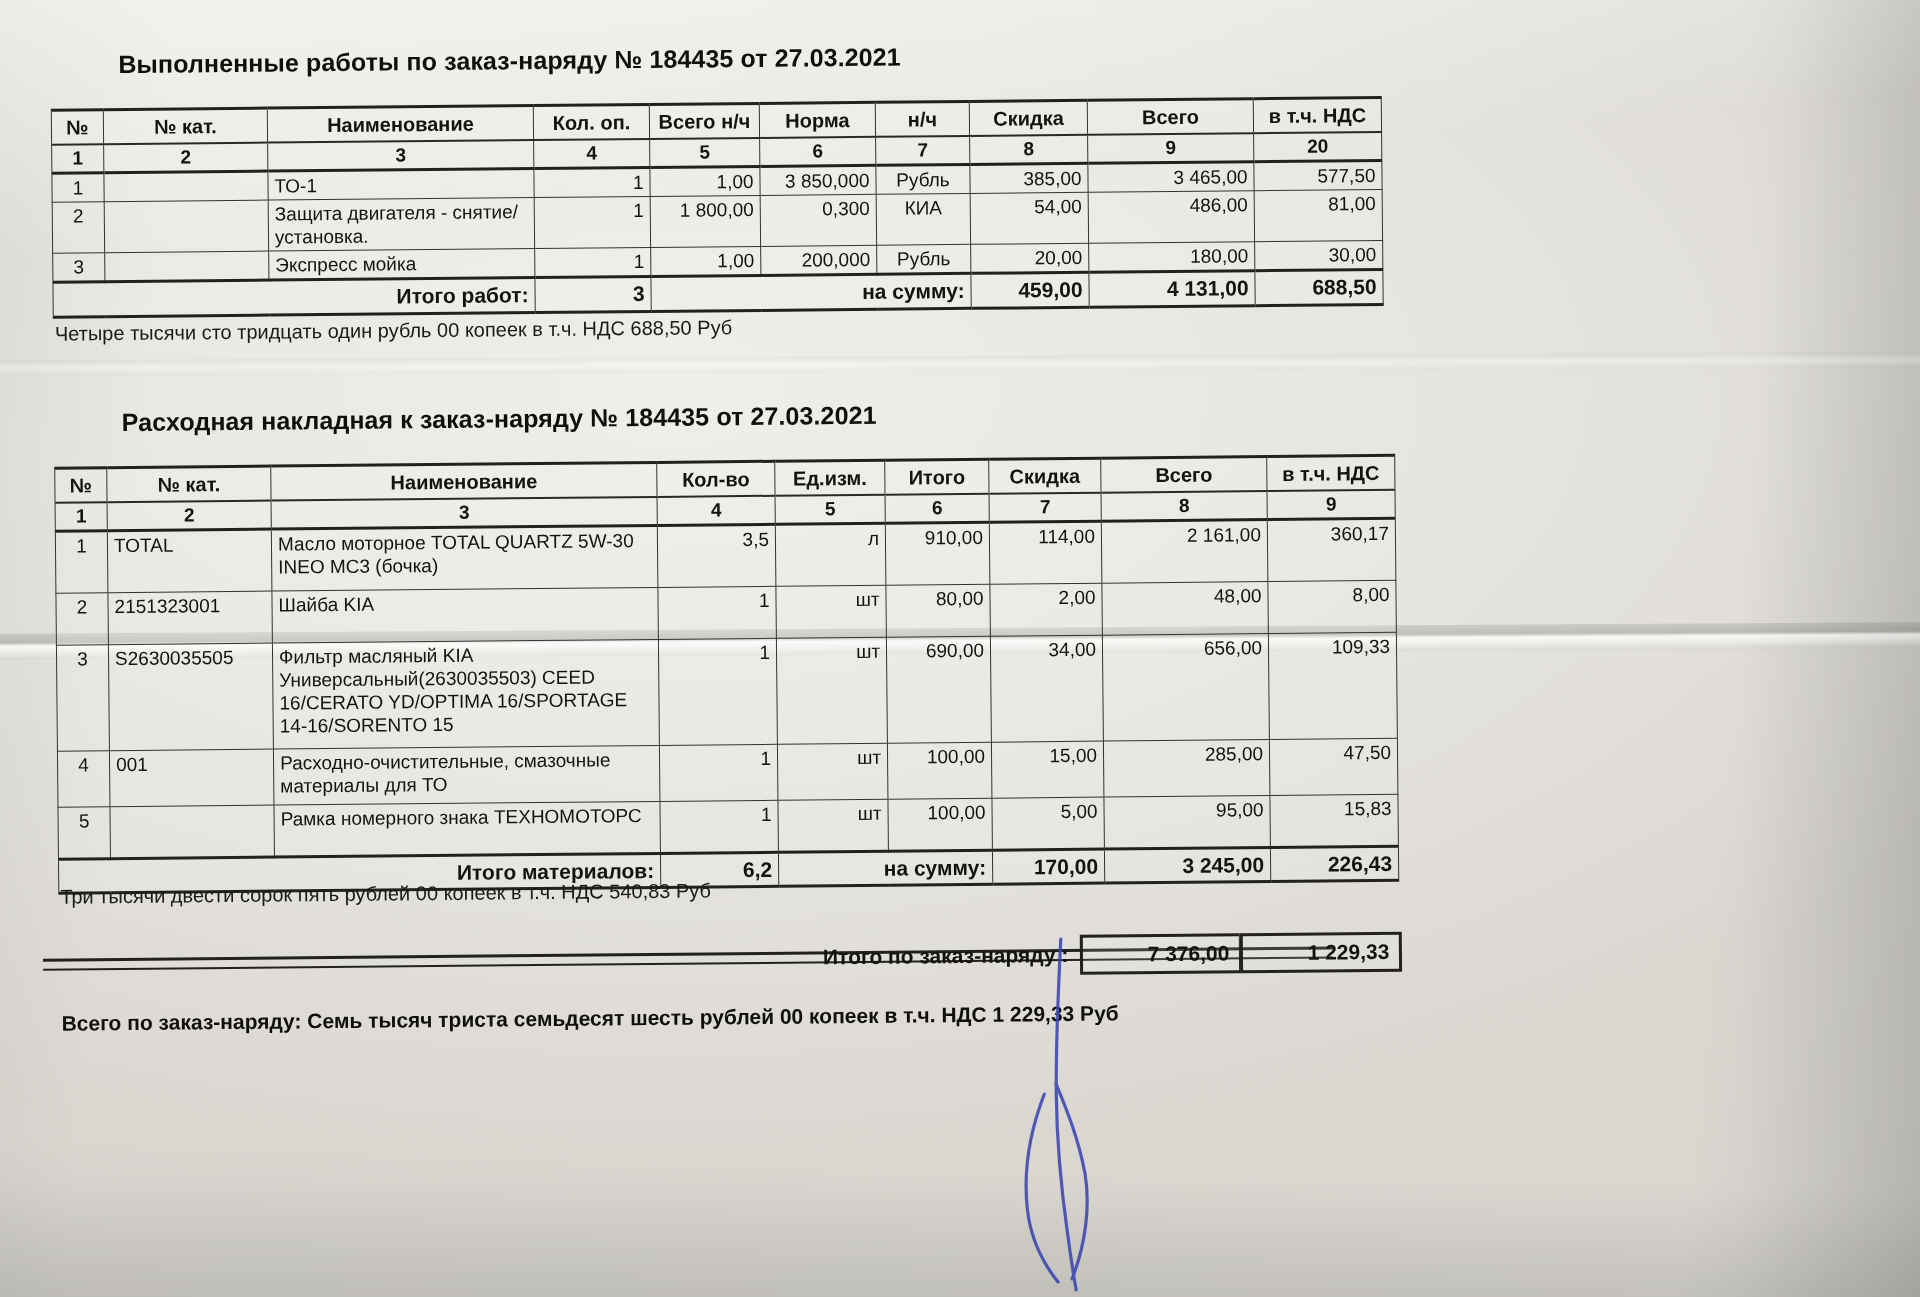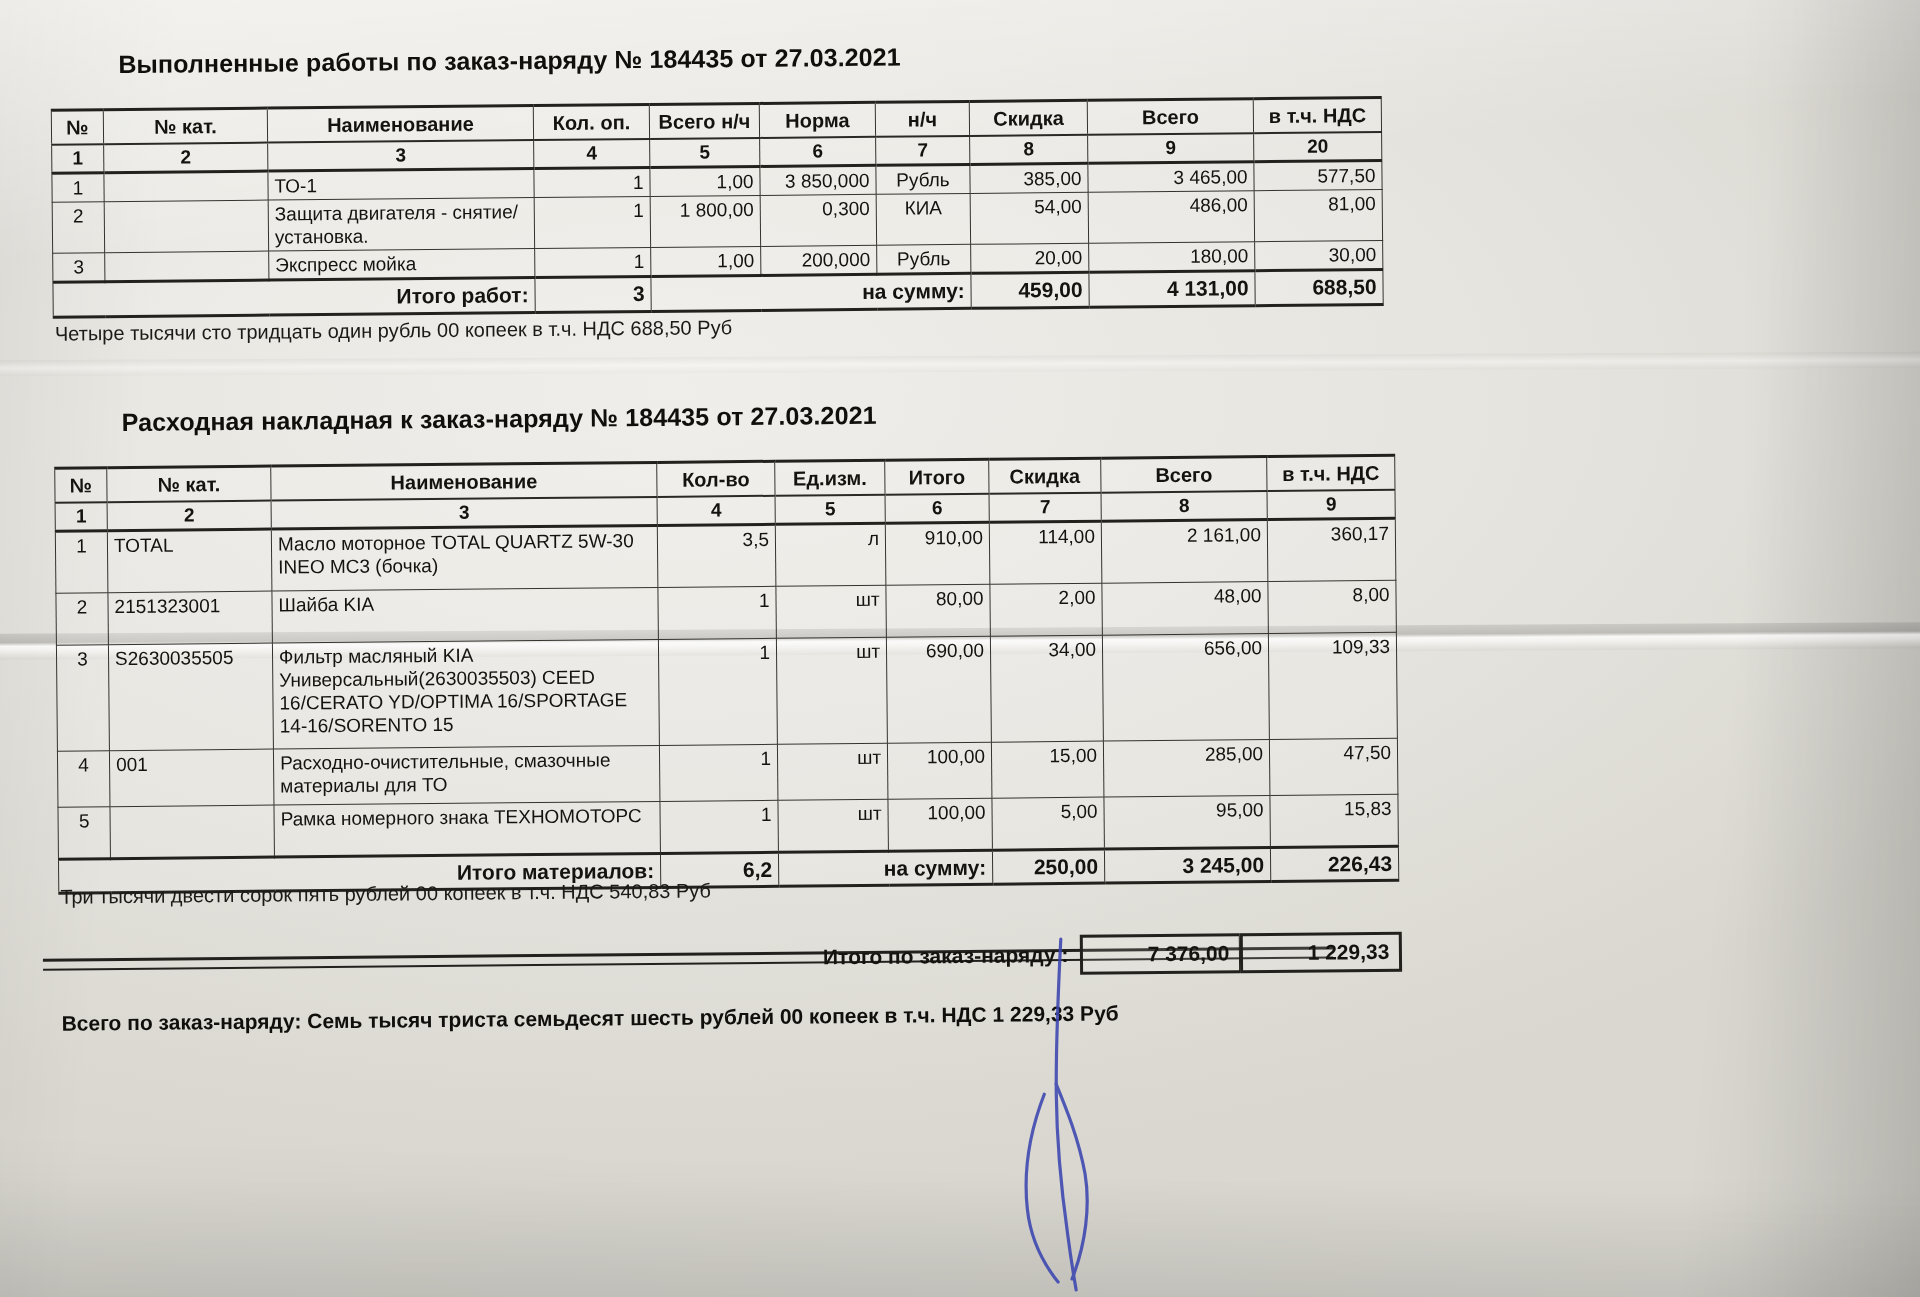--- a/index.html
+++ b/index.html
@@ -390,21 +390,21 @@
         <td class="num">шт</td>
         <td class="num">100,00</td>
         <td class="num">5,00</td>
         <td class="num">95,00</td>
         <td class="num">15,83</td>
       </tr>
       <tr class="total-row">
         <td class="label" colspan="3">Итого материалов:</td>
         <td class="num">6,2</td>
         <td class="label" colspan="2">на сумму:</td>
-        <td class="num">250,00</td>
+        <td class="num">170,00</td>
         <td class="num">3 245,00</td>
         <td class="num">226,43</td>
       </tr>
     </tbody>
   </table>
 
   <div class="amount-words" id="words-materials">Три тысячи двести сорок пять рублей 00 копеек в т.ч. НДС 540,83 Руб</div>
 
   <div id="grand-rule"></div>
 

